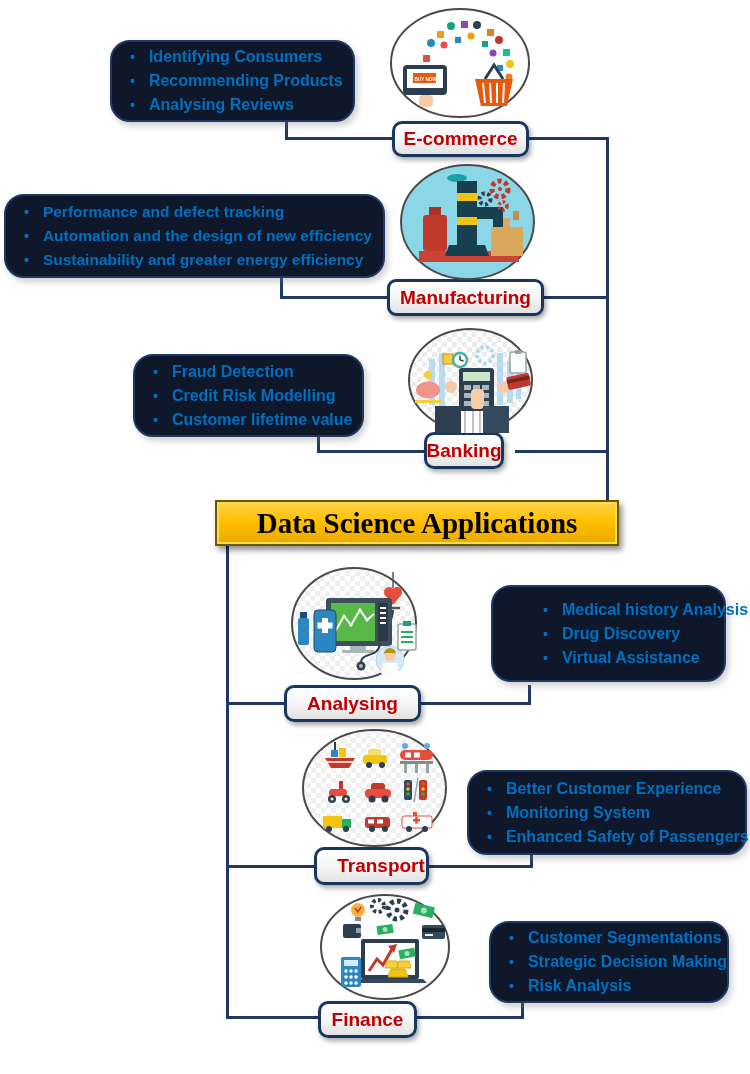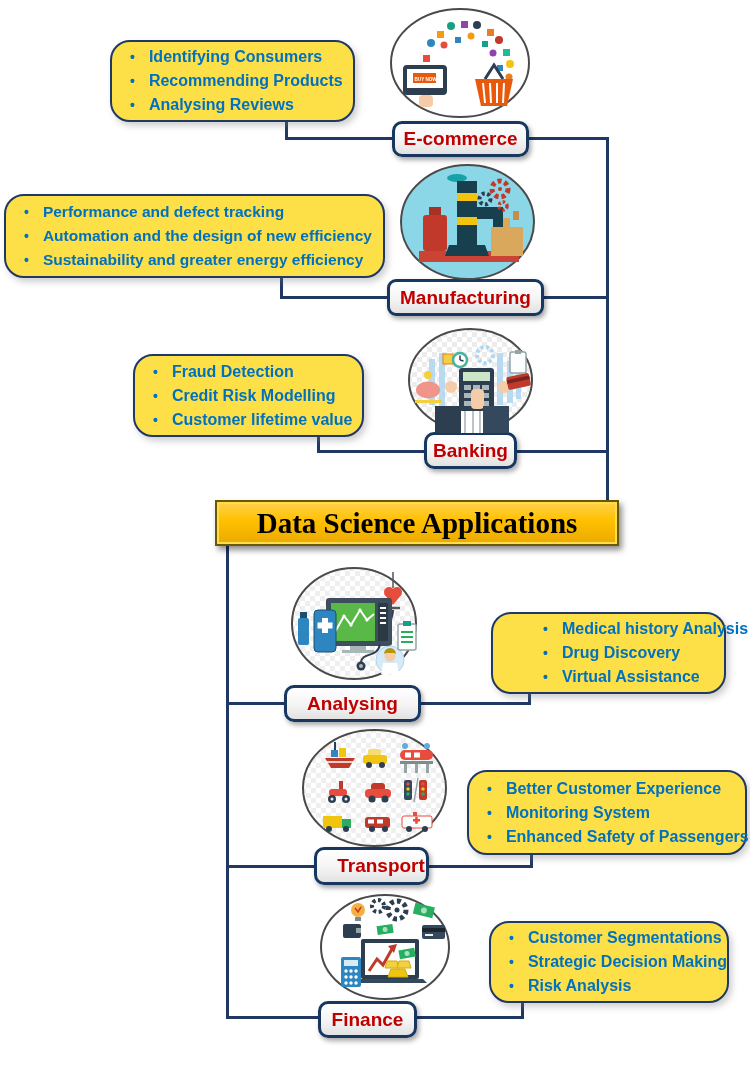--- a/index.html
+++ b/index.html
@@ -1,21 +1,21 @@
 <!DOCTYPE html>
 <html><head>
 <meta charset="utf-8">
 <style>
   html,body{margin:0;padding:0;background:#ffffff;}
   .wrap{position:relative;width:750px;height:1074px;background:#fff;overflow:hidden;
         font-family:"Liberation Sans",sans-serif;}
   
   .line{position:absolute;background:#1f3864;}
   
-  .bullets{position:absolute;border:2px solid #1f3864;border-radius:20px;background:#fde047;
+  .bullets{position:absolute;border:2px solid #1f3864;border-radius:20px;background:#0f172a;
            box-shadow:3px 4px 6px rgba(120,120,120,.35);
            display:flex;flex-direction:column;justify-content:center;box-sizing:border-box;
            padding:6px 10px 6px 8px;}
   .bullet-row{display:flex;align-items:baseline;color:#0070c0;font-weight:bold;
               font-size:16px;line-height:23px;white-space:nowrap;}
   .bullet-row::before{content:"•";color:#0070c0;font-size:14px;margin:0 14px 0 10px;}
   .tight .bullet-row{font-size:15.5px;}
   
   .label{position:absolute;display:flex;align-items:center;justify-content:center;
          background:linear-gradient(180deg,#ffffff 0%,#f4f4f4 55%,#e2e2e2 100%);
@@ -164,21 +164,21 @@
     <div class="bullet-row">
         <span>Fraud Detection</span>
       </div>
     <div class="bullet-row">
         <span>Credit Risk Modelling</span>
       </div>
     <div class="bullet-row">
         <span>Customer lifetime value</span>
       </div>
   </div>
-  <div class="label" style="left:424px;top:432px;width:93px;height:37px;">
+  <div class="label" style="left:424px;top:432px;width:80px;height:37px;">
     <span>Banking</span>
   </div>
   <div class="circle" style="left:407px;top:327px;">
     <svg width="127" height="106" viewBox="0 0 127 106">
       <defs>
         <pattern id="chkB" width="10" height="10" patternUnits="userSpaceOnUse">
           <rect width="10" height="10" fill="#ffffff"></rect>
           <rect width="5" height="5" fill="#ececec"></rect>
             <rect x="5" y="5" width="5" height="5" fill="#ececec"></rect>
         </pattern>
@@ -232,21 +232,21 @@
         <rect x="100" y="48" width="23" height="13" rx="2" fill="#c0392b"></rect>
         <rect x="100" y="51" width="23" height="3.5" fill="#7b241c"></rect>
       </g>
       <g>
         <rect x="103" y="25" width="16" height="21" rx="2" fill="#fdfefe" stroke="#95a5a6" stroke-width="1.5"></rect>
         <rect x="108" y="23" width="6" height="4" fill="#95a5a6"></rect>
       </g>
     </svg>
   </div>
 
-  <div class="bullets" style="left:491px;top:612px;width:235px;height:82px;padding-left:40px;">
+  <div class="bullets" style="left:491px;top:585px;width:235px;height:97px;padding-left:40px;">
     <div class="bullet-row">
         <span>Medical history Analysis</span>
       </div>
     <div class="bullet-row">
         <span>Drug Discovery</span>
       </div>
     <div class="bullet-row">
         <span>Virtual Assistance</span>
       </div>
   </div>

